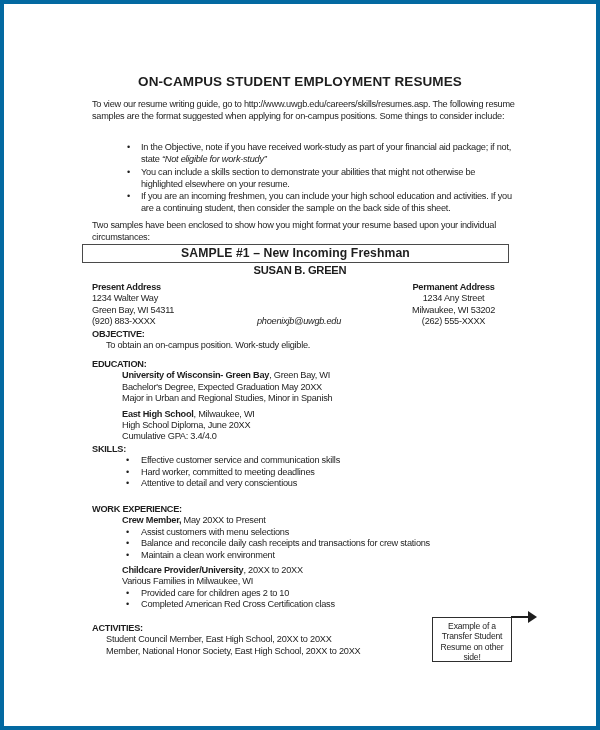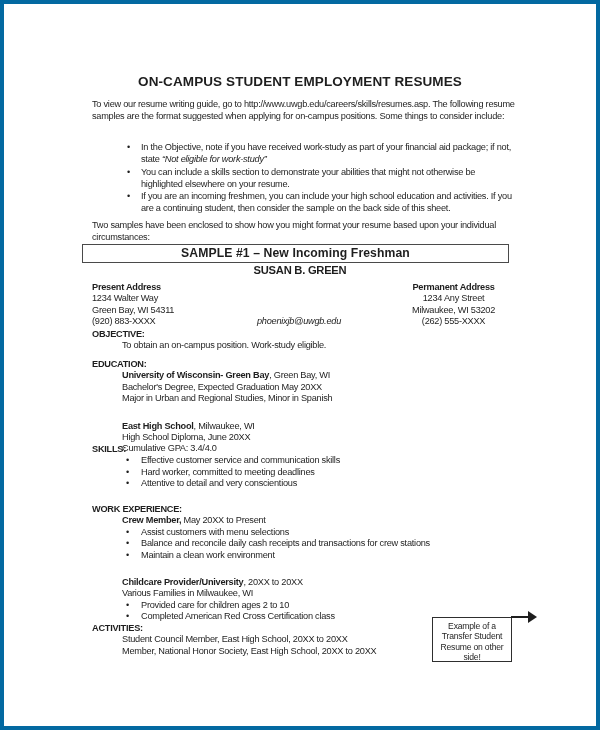--- a/index.html
+++ b/index.html
@@ -41,23 +41,23 @@
   .addr { line-height:11.3px; }
   .addr-left  { top:278px; left:88px;  }
   .addr-right { top:278px; left:408px;text-align:center; }
   .addr-email { top:312px; left:253px; font-style:italic; line-height:11.3px; }
   .b { font-weight:bold; }
   .sec-objective  { top:325px; left:88px; }
   .sec-education  { top:355px; left:88px; }
   .sec-skills     { top:440px; left:88px; }
   .sec-work       { top:500px; left:88px; }
   .sec-activities { top:619px; left:88px; }
-  .ind { margin-left:30px; }
+  .ind { margin-left:14px; }
   .entry { margin-left:30px; }
-  .entry + .entry { margin-top:16px; }
+  .entry + .entry { margin-top:4px; }
   .skills-list .bullet-item { margin-left:34px; padding-left:15px; line-height:11.4px; }
   .entry .bullet-item { margin-left:4px; padding-left:15px; line-height:11.4px; }
   .callout-box {
     top:613px; left:428px; width:80px; height:45px;
     box-sizing:border-box; border:1px solid #2e2e2e;
     text-align:center; font-size:8.6px; line-height:10.4px;
     padding-top:3px; letter-spacing:-0.2px;
   }
   .arrow-line { top:612px; left:507px; width:18px; height:2px; background:#1e1e1e; }
   .arrow-head {

